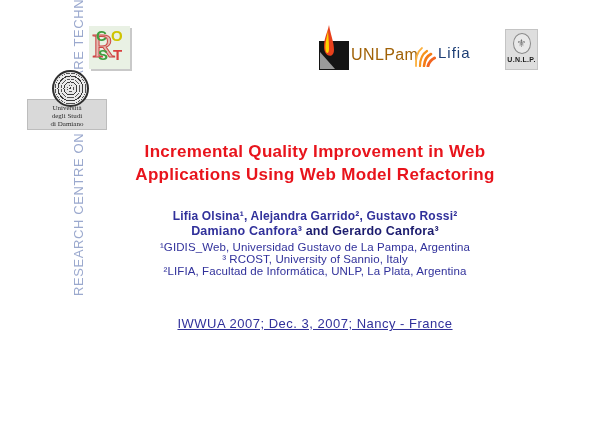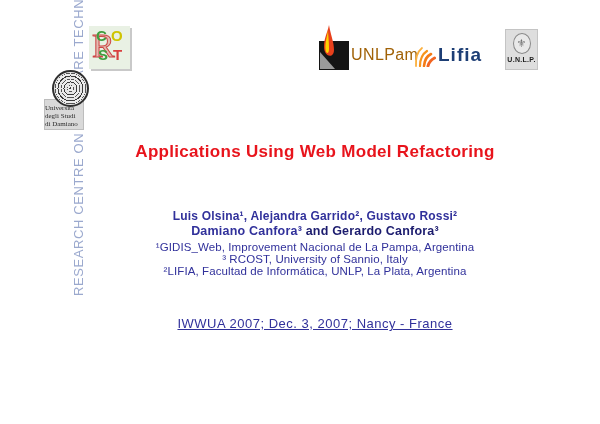--- a/index.html
+++ b/index.html
@@ -22,42 +22,42 @@
   .rcost span { position:absolute; font-weight:bold; font-size:15px; line-height:15px; }
   .rcost .l-c { left:7px;  top:2px;  color:#3f9e3f; }
   .rcost .l-o { left:22px; top:2px;  color:#cfc400; }
   .rcost .l-s { left:9px;  top:21px; color:#3f9e3f; }
   .rcost .l-t { left:24px; top:21px; color:#d94040; }
   .rcost .l-r { left:3px; top:2px; font-family:"Liberation Serif", serif;
     font-weight:400; font-size:34px; line-height:36px;
     color:rgba(211,64,64,0.30); -webkit-text-stroke:1px #cc4444; }
 
   
-  .seal-plate { position:absolute; left:44px; top:99px; width:40px; height:31px;
-    background:#d9d9d9; border:1px solid #bdbdbd; 
+  .seal-plate { position:absolute; left:27px; top:99px; width:80px; height:31px;
+    background:#d9d9d9; border:1px solid #bdbdbd; text-align:center;
     font-family:"Liberation Serif", serif; font-size:7px; line-height:8px;
     color:#2b2b2b; padding-top:4px; box-sizing:border-box; }
   .seal-circle { position:absolute; left:52px; top:70px; width:37px; height:37px;
     border-radius:50%; border:2px solid #2f2f2f; box-sizing:border-box;
     background:repeating-radial-gradient(circle at 50% 50%,
       #3a3a3a 0 1px, #ececec 1px 3px, #555 3px 3.6px, #e6e6e6 3.6px 6px); }
 
   
   .unlpam-square { position:absolute; left:319px; top:41px; width:30px; height:29px;
     background:#141414; }
   .unlpam-square .gray-tri { position:absolute; left:1px; bottom:1px;
     width:0; height:0; border-bottom:17px solid #9a9a9a; border-right:15px solid transparent; }
   .unlpam-flame { position:absolute; left:322px; top:25px; width:14px; height:38px; }
   .unlpam-label { position:absolute; left:351px; top:46px; font-size:16px;
     letter-spacing:0.4px; color:#a16207; }
 
   
   .lifia-fan { position:absolute; left:414px; top:44px; width:22px; height:23px; }
-  .lifia-label { position:absolute; left:438px; top:44px; font-size:19px;
-    font-weight:700; letter-spacing:1px; color:#1d3e75; }
+  .lifia-label { position:absolute; left:438px; top:44px; font-size:15px;
+    font-weight:400; letter-spacing:1px; color:#1d3e75; }
 
   
   .unlp { position:absolute; left:505px; top:29px; width:33px; height:41px;
     background:#dedede; border:1px solid #c4c4c4; box-sizing:border-box;
     background-image:radial-gradient(#c9c9c9 0.6px, transparent 0.7px);
     background-size:4px 4px; text-align:center; }
   .unlp .crest { display:block; margin:3px auto 0; width:16px; height:19px;
     border:1px solid #8a8a8a; border-radius:50%; color:#6f6f6f;
     font-size:11px; line-height:18px; background:#e9e9e9; }
   .unlp .unlp-label { display:block; margin-top:2px; font-size:7px;
@@ -117,27 +117,28 @@
     </g>
   </svg>
   <span class="lifia-label">Lifia</span>
 
   <div class="unlp">
     <span class="crest">⚜</span>
     <span class="unlp-label">U.N.L.P.</span>
   </div>
 
   <div class="title">
+    <div>Incremental Quality Improvement in Web</div>
     <div>Applications Using Web Model Refactoring</div>
   </div>
 
-  <div class="authors-1">Luis Olsina¹, Alejandra Garrido², Gustavo Rossi²</div>
+  <div class="authors-1">Lifia Olsina¹, Alejandra Garrido², Gustavo Rossi²</div>
   <div class="authors-2"><span class="part1">Damiano Canfora³ </span><span class="part2">and Gerardo Canfora³</span></div>
 
   <div class="affils">
-    <div>¹GIDIS_Web, Improvement Nacional de La Pampa, Argentina</div>
+    <div>¹GIDIS_Web, Universidad Gustavo de La Pampa, Argentina</div>
     <div>³ RCOST, University of Sannio, Italy</div>
     <div>²LIFIA, Facultad de Informática, UNLP, La Plata, Argentina</div>
   </div>
 
   <div class="footer-line">IWWUA 2007; Dec. 3, 2007; Nancy - France</div>
 
 </div>
 
 </body></html>

